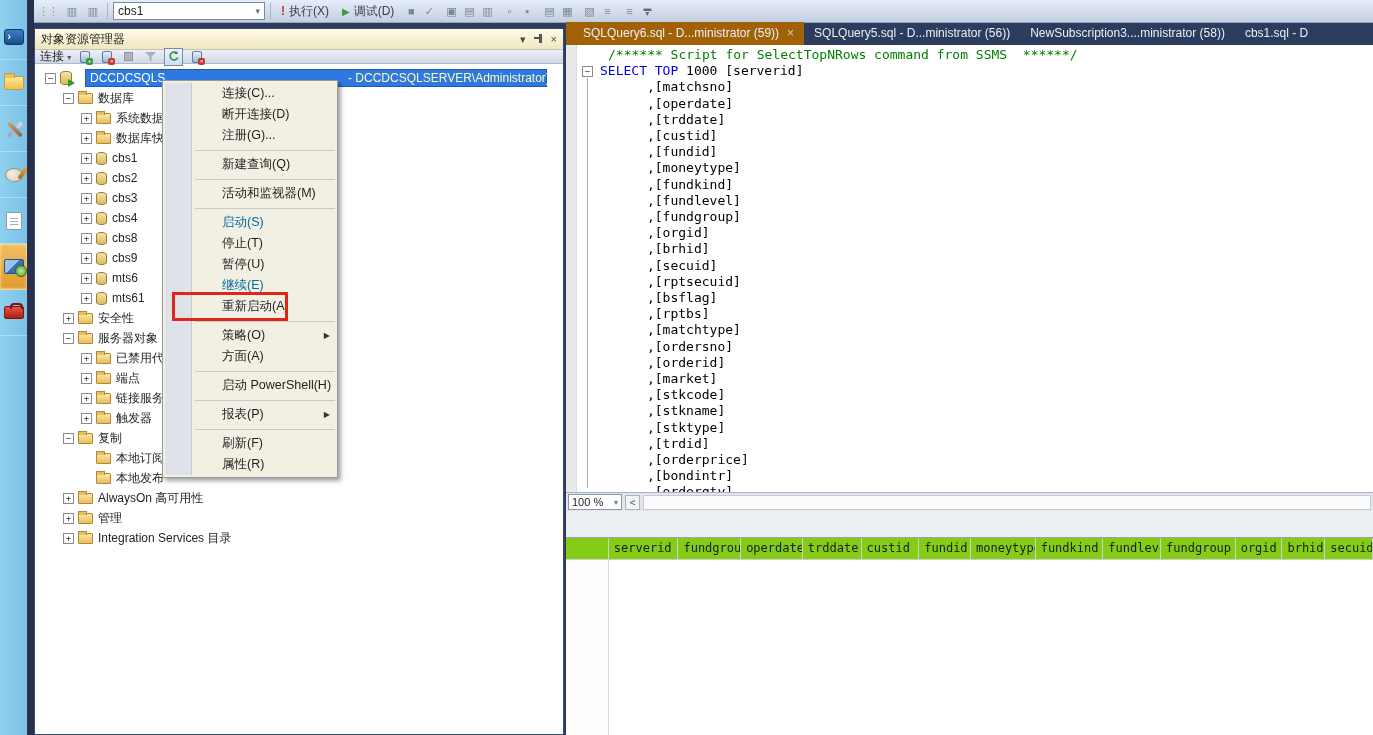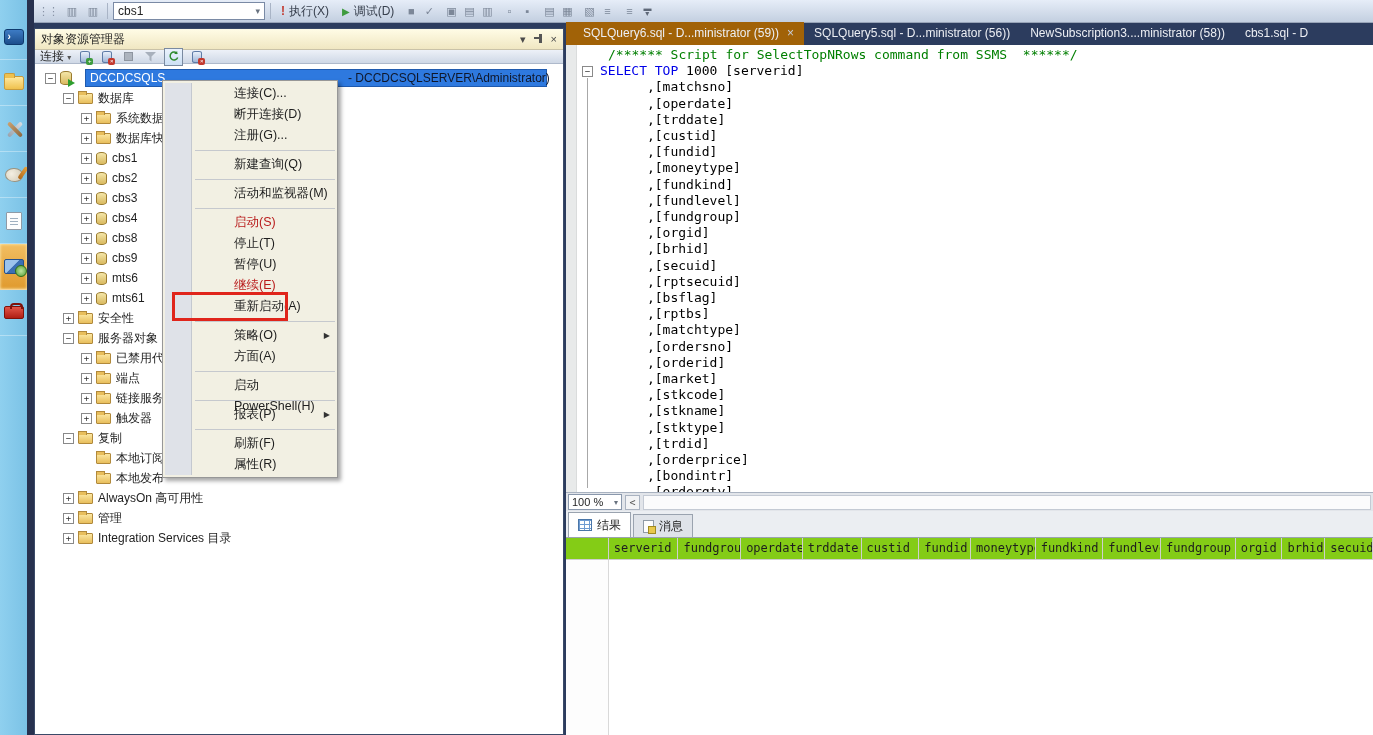--- a/index.html
+++ b/index.html
@@ -60,27 +60,27 @@
   .ti { flex:none; margin-right:5px; }
   .ti-folder { width:15px; height:11px; background:linear-gradient(#FBE7A2,#E8BE5C); border:1px solid #B1893B; border-radius:1px; position:relative; }
   .ti-folder:before { content:""; position:absolute; left:-1px; top:-3px; width:7px; height:3px; background:#E8BE5C; border:1px solid #B1893B; border-bottom:none; }
   .ti-db { width:11px; height:13px; background:linear-gradient(#F4E6A8,#D9B960); border:1px solid #9A7B2F; border-radius:5px/3px; }
   .ti-server { width:12px; height:14px; background:linear-gradient(#F4E6A8,#D9B960); border:1px solid #9A7B2F; border-radius:5px/3px; position:relative; }
   .ti-server:after { content:""; position:absolute; right:-4px; bottom:-3px; width:0; height:0; border-left:7px solid #2F9E2F; border-top:4px solid transparent; border-bottom:4px solid transparent; }
   .ti-agent { width:11px; height:13px; background:#FDFDFD; border:1px solid #8F9AA6; position:relative; }
   .ti-agent:after { content:""; position:absolute; right:-3px; bottom:-3px; width:7px; height:7px; border-radius:50%; background:#C2392F; border:1px solid #8E1710; }
   .sel-band { position:absolute; left:50px; top:1px; width:462px; height:18px; background:#2E79DF; border:1px solid #1F5AAE; }
   .sel-band .f1 { position:absolute; left:4px; top:1px; color:#fff; }
-  .sel-band .f2 { position:absolute; left:262px; top:1px; color:#0f172a; }
+  .sel-band .f2 { position:absolute; left:262px; top:1px; color:#fef9c3; }
 
   
   #ctxmenu { position:absolute; left:162px; top:80px; width:176px; background:#F2F0E3; border:1px solid #979797; box-shadow:3px 3px 4px rgba(0,0,0,.35); z-index:40; padding:2px 0; }
   #ctxmenu .gutter { position:absolute; left:2px; top:2px; bottom:2px; width:27px; background:#DFE2E8; border-right:1px solid #C4C8CF; }
-  .mi { position:relative; height:21px; line-height:21px; padding-left:59px; font-size:12.5px; color:#1E1E1E;margin-left:12px; }
-  .mi.dis { color:#b91c1c; }
+  .mi { position:relative; height:21px; line-height:21px; padding-left:59px; font-size:12.5px; color:#1E1E1E; }
+  .mi.dis { color:#0369a1; }
   .mi .sub { position:absolute; right:7px; top:0; font-size:8px; color:#333; }
   .msep { border-top:1px solid #C6C9CE; margin:4px 2px 3px 32px; }
 
   #redbox { position:absolute; left:172px; top:292px; width:116px; height:29px; border:3px solid #E0251B; z-index:50; }
 
   
   #editor { position:absolute; left:566px; top:22px; width:807px; height:713px; }
   #tabbar { height:23px; display:flex; color:#EDEFF4; }
   .etab { padding:0 10px; line-height:23px; white-space:nowrap; display:flex; align-items:center; gap:8px; }
   .etab.active { background:#a16207;padding-left:17px; }
@@ -396,30 +396,20 @@
   <div id="zoombar">
     <div id="zoomsel">
       <span>100 %</span>
       <span class="arrow">▾</span>
     </div>
     <span class="scrollbtn">&lt;</span>
     <div id="hscroll"></div>
   </div>
 
   <div id="results">
-    <div id="rtabs">
-      <div class="rtab active">
-        <span class="grid-ic"></span>
-        <span>结果</span>
-      </div>
-      <div class="rtab">
-        <span class="msg-ic"></span>
-        <span>消息</span>
-      </div>
-    </div>
     <div id="grid">
       <div id="ghead">
           <div class="gh" style="width: 43px;"></div>
           <div class="gh" style="width: 70px;">serverid</div>
           <div class="gh" style="width: 63px;">fundgroup</div>
           <div class="gh" style="width: 62px;">operdate</div>
           <div class="gh" style="width: 59px;">trddate</div>
           <div class="gh" style="width: 58px;">custid</div>
           <div class="gh" style="width: 52px;">fundid</div>
           <div class="gh" style="width: 65px;">moneytype</div>

